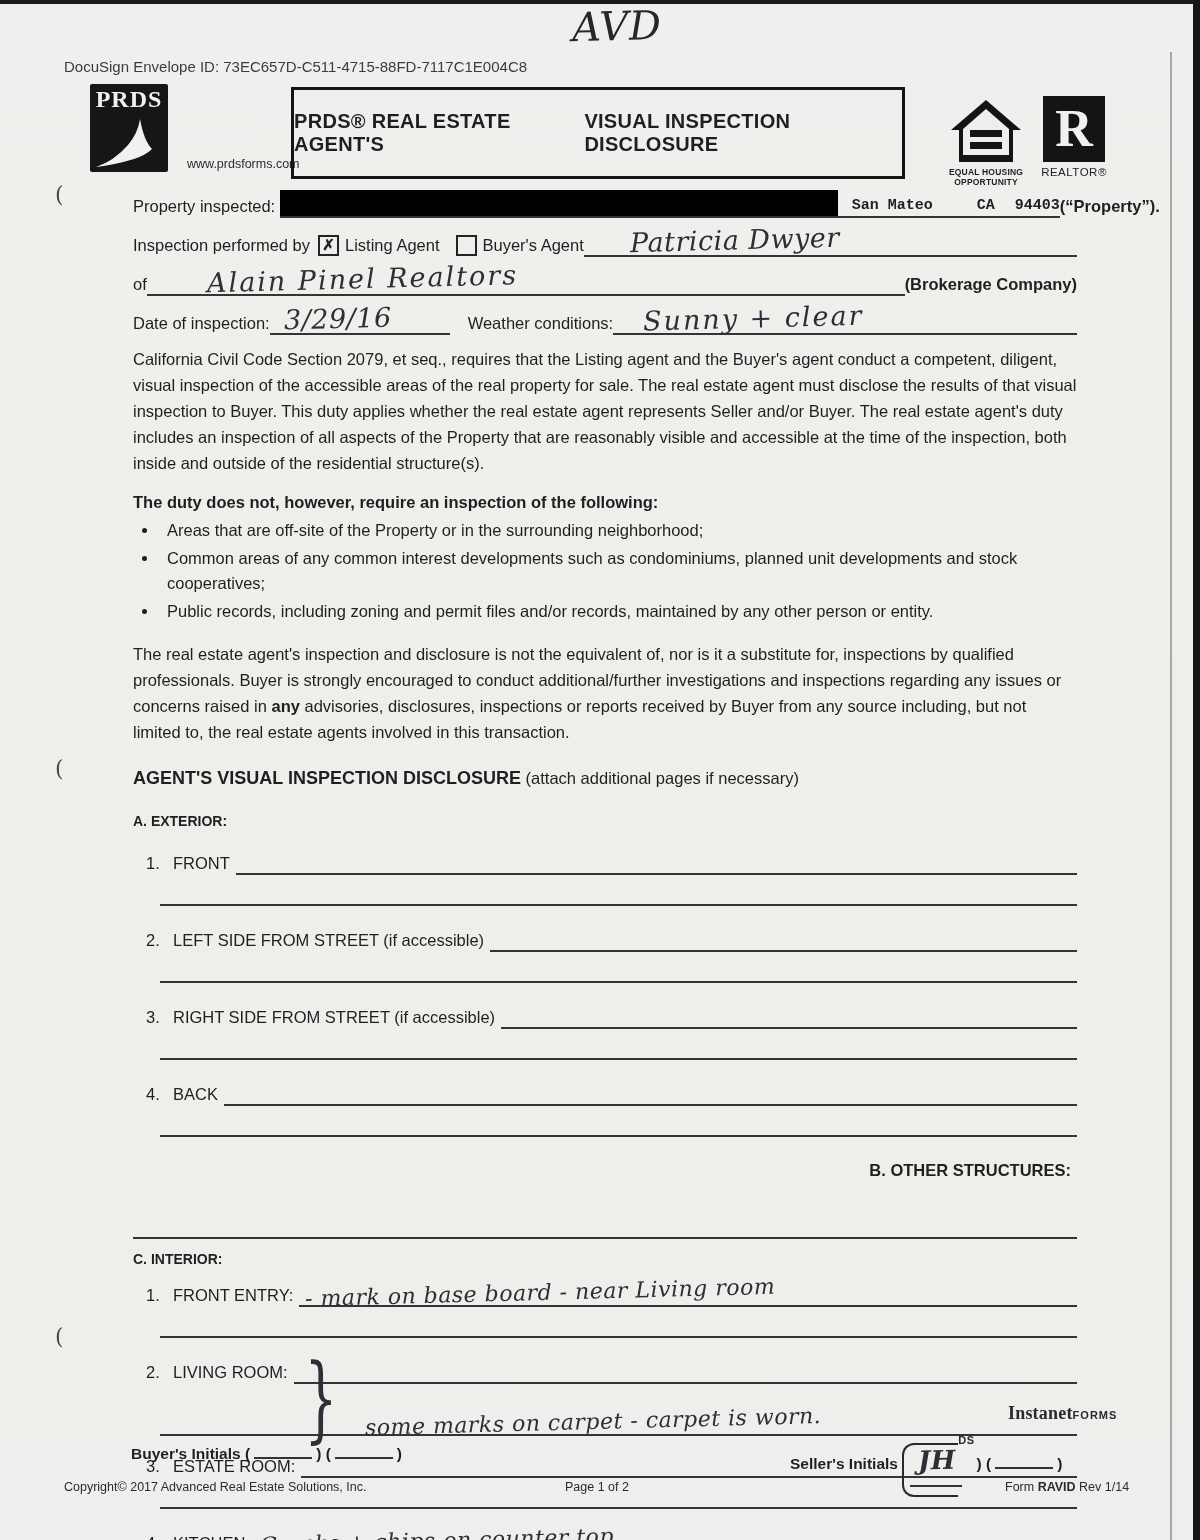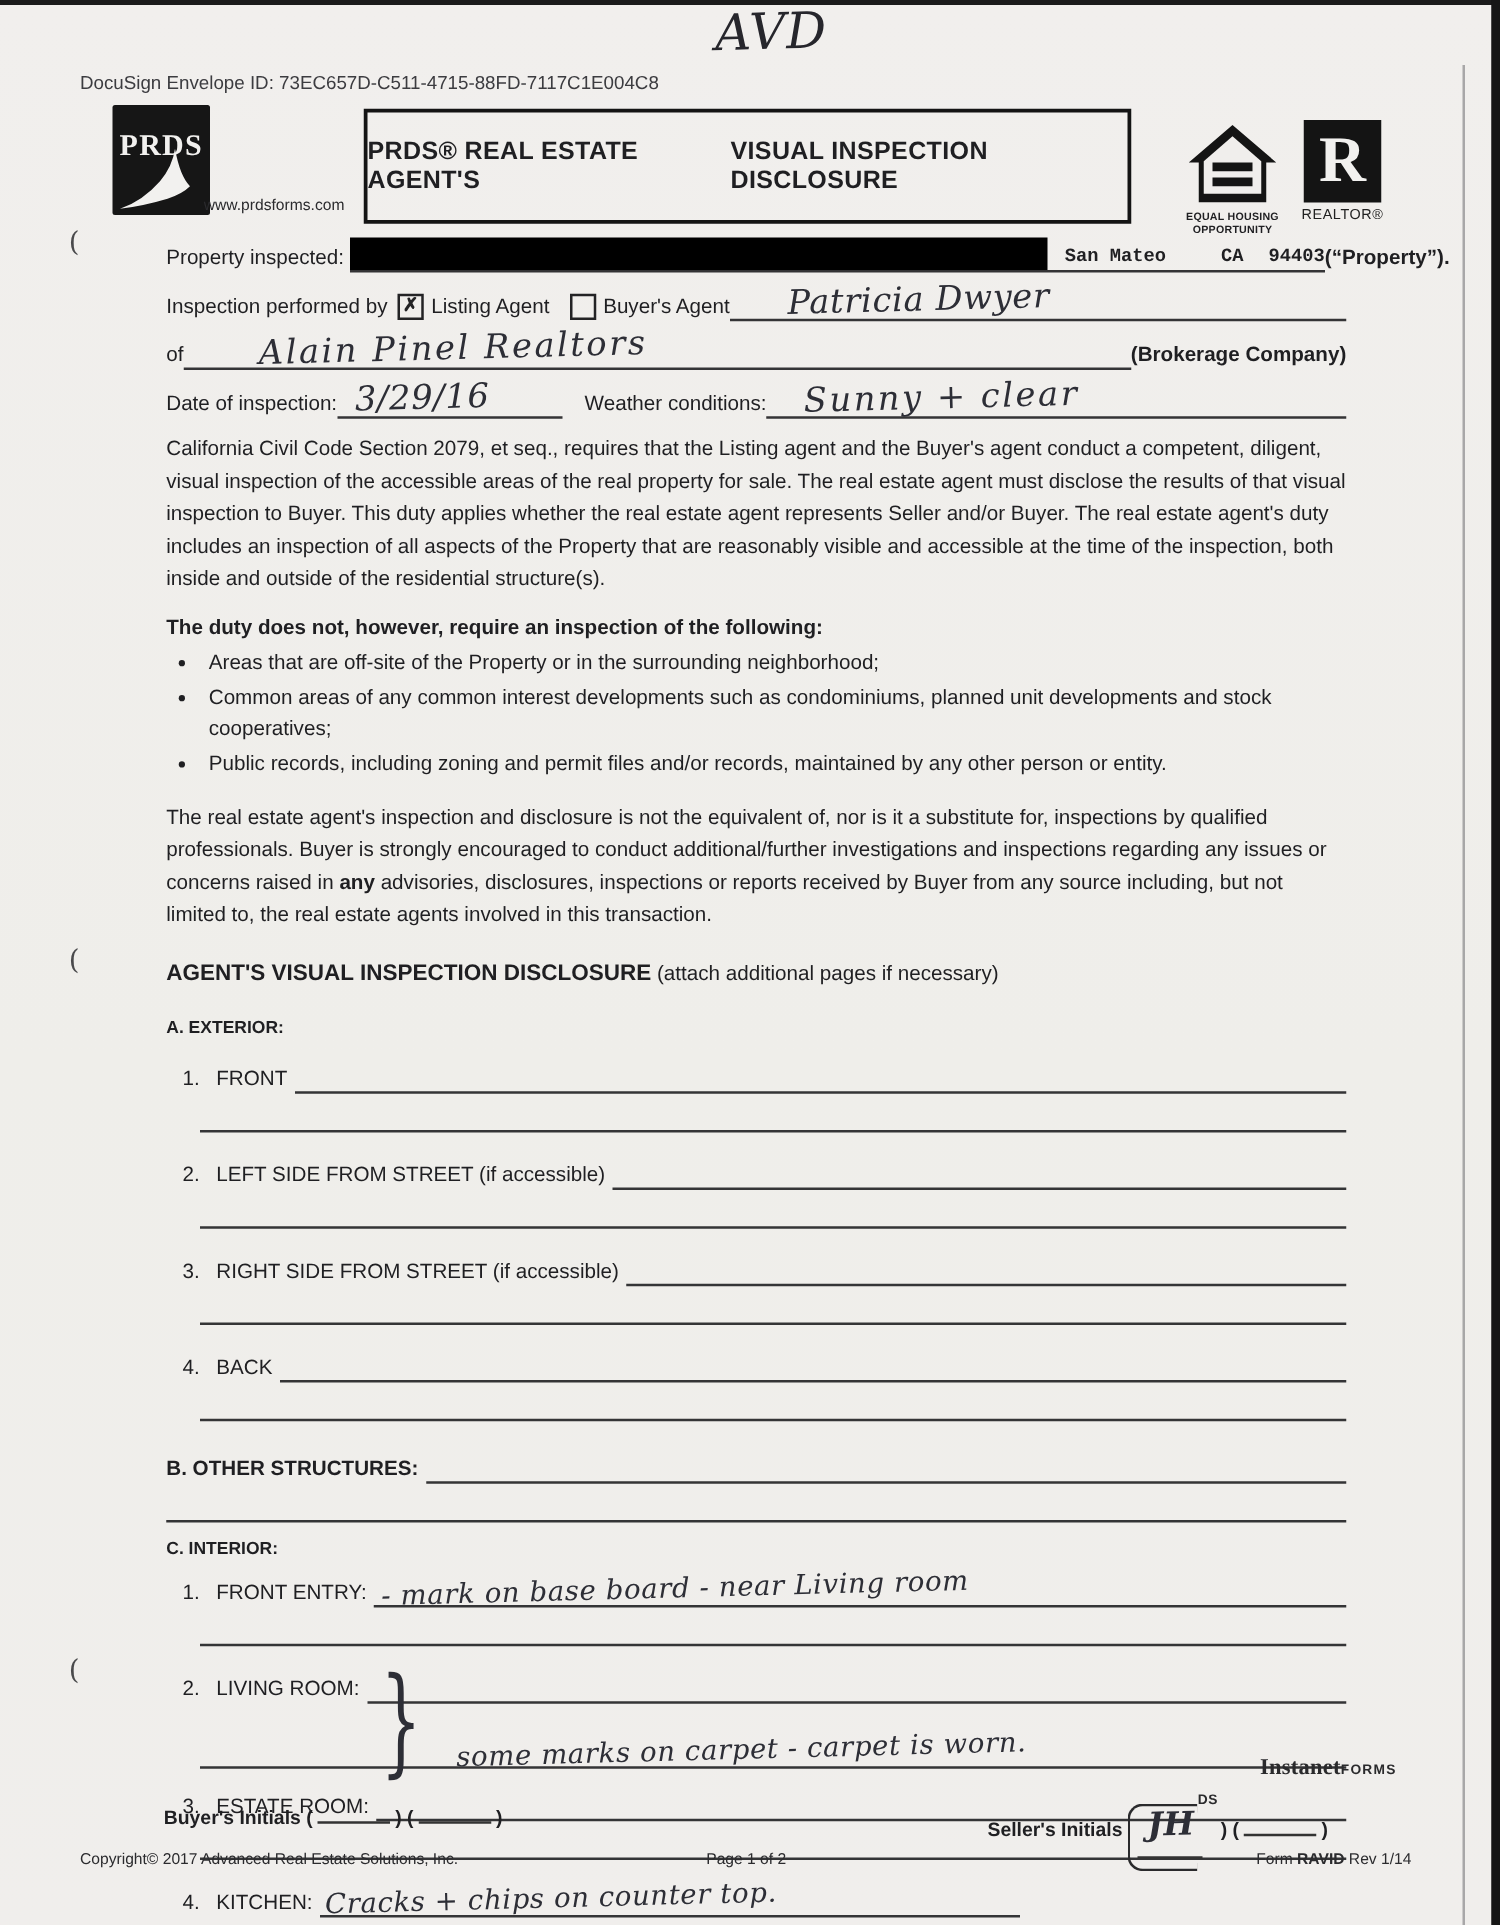--- a/index.html
+++ b/index.html
@@ -14,23 +14,23 @@
 
   .hw{font-family:"DejaVu Serif",serif;font-style:italic;color:#2d2e36;letter-spacing:.5px;line-height:1;}
   .tilt{display:inline-block;transform:rotate(-1.5deg);}
 
   
   .docusign{position:absolute;left:64px;top:58px;font-size:15px;color:#3c3c40;}
   .avd{position:absolute;left:572px;top:6px;font-size:40px;color:#26262c;}
   .prds-logo{position:absolute;left:90px;top:84px;width:78px;height:88px;background:#161616;
              border-radius:2px;text-align:center;}
   .prds-logo .word{color:#f2f1ef;font-family:"Liberation Serif",serif;font-weight:bold;
-                   font-size:24px;letter-spacing:1px;display:block;margin-top:20px;}
+                   font-size:24px;letter-spacing:1px;display:block;margin-top:2px;}
   .prds-logo svg{position:absolute;left:4px;bottom:3px;}
-  .prds-url{position:absolute;left:163px;top:157px;font-size:12.5px;color:#2b2b2e;}
+  .prds-url{position:absolute;left:187px;top:157px;font-size:12.5px;color:#2b2b2e;}
   .title-box{position:absolute;left:291px;top:87px;width:608px;height:86px;border:3px solid #141414;
              display:flex;flex-direction:row;justify-content:center;align-items:center;gap:4px;}
   .title-box .t{font-weight:bold;font-size:20px;letter-spacing:.3px;}
   .eho{position:absolute;left:944px;top:100px;width:84px;text-align:center;}
   .eho .lbl{font-size:8.5px;font-weight:bold;line-height:1.15;letter-spacing:.2px;margin-top:2px;}
   .realtor{position:absolute;left:1038px;top:96px;width:72px;text-align:center;}
   .realtor .rbox{width:62px;height:66px;background:#141414;margin:0 auto;display:flex;align-items:center;justify-content:center;}
   .realtor .rbox span{color:#f2f1ef;font-family:"Liberation Serif",serif;font-weight:bold;font-size:52px;line-height:1;}
   .realtor .lbl{font-size:11.5px;margin-top:4px;letter-spacing:.5px;color:#222;}
 
@@ -212,21 +212,21 @@
     </div>
     <div class="blank"></div>
 
     <div class="item">
       <span class="num">4.</span>
       <span class="ilbl">BACK</span>
       <span class="fill"></span>
     </div>
     <div class="blank"></div>
 
-    <div class="item" style="padding-left:0;margin-top:24px;">
+    <div class="item" style="padding-left:0;margin-top:24px;flex-direction:column;">
       <span class="ilbl bold">B. OTHER STRUCTURES:</span>
       <span class="fill"></span>
     </div>
     <div class="blank full"></div>
 
     <div class="sec-title" style="margin-top:12px;">C. INTERIOR:</div>
 
     <div class="item" style="margin-top:14px;">
       <span class="num">1.</span>
       <span class="ilbl">FRONT ENTRY:</span>

